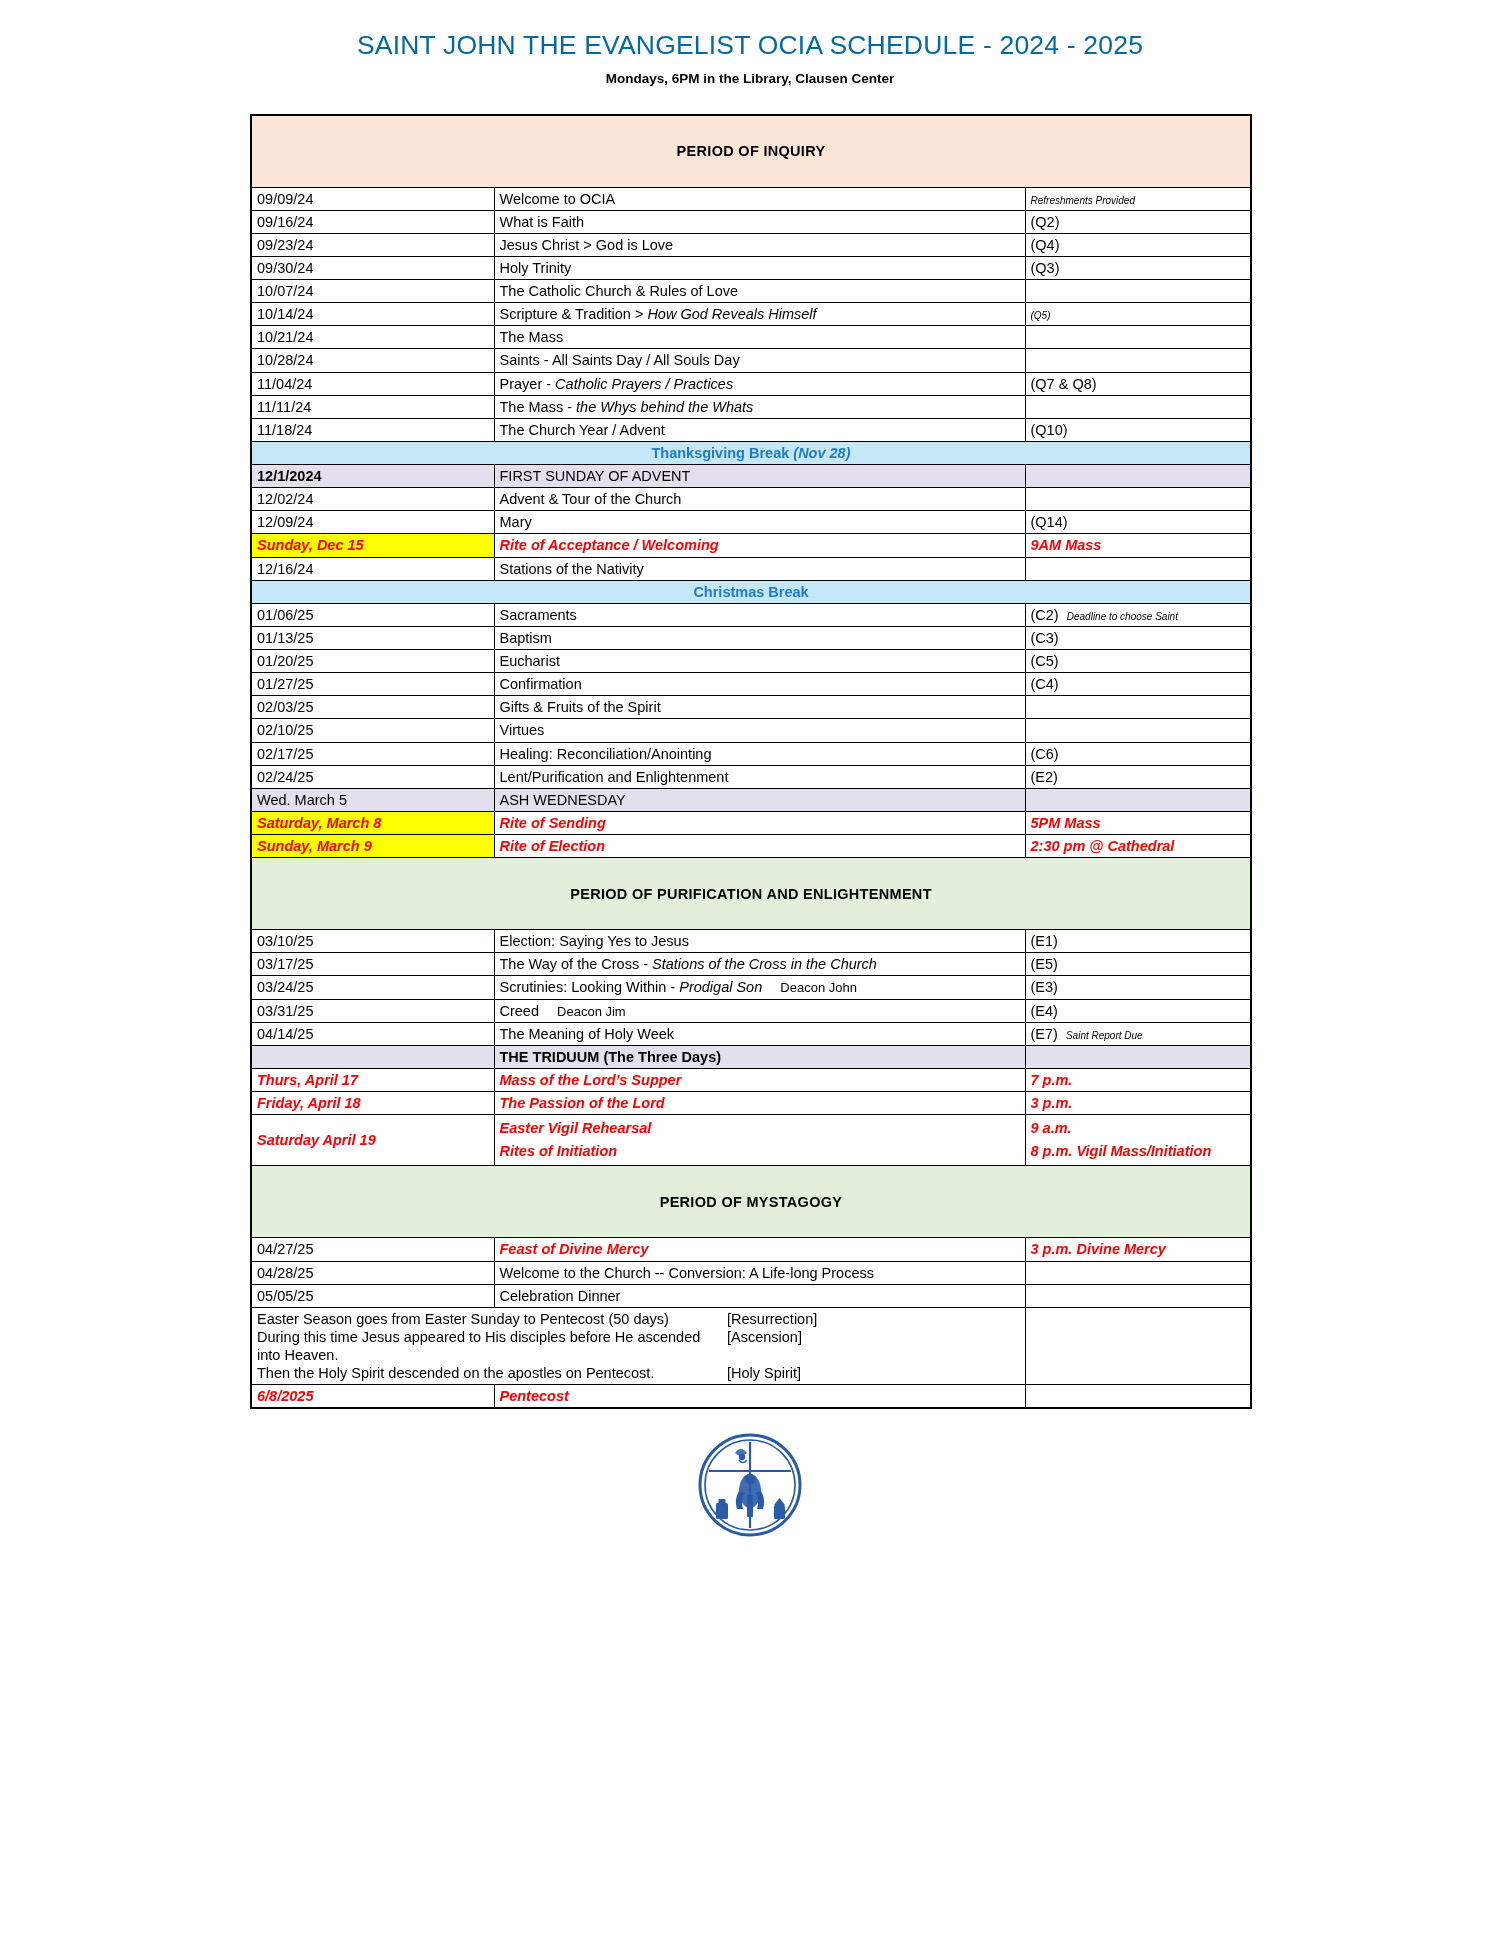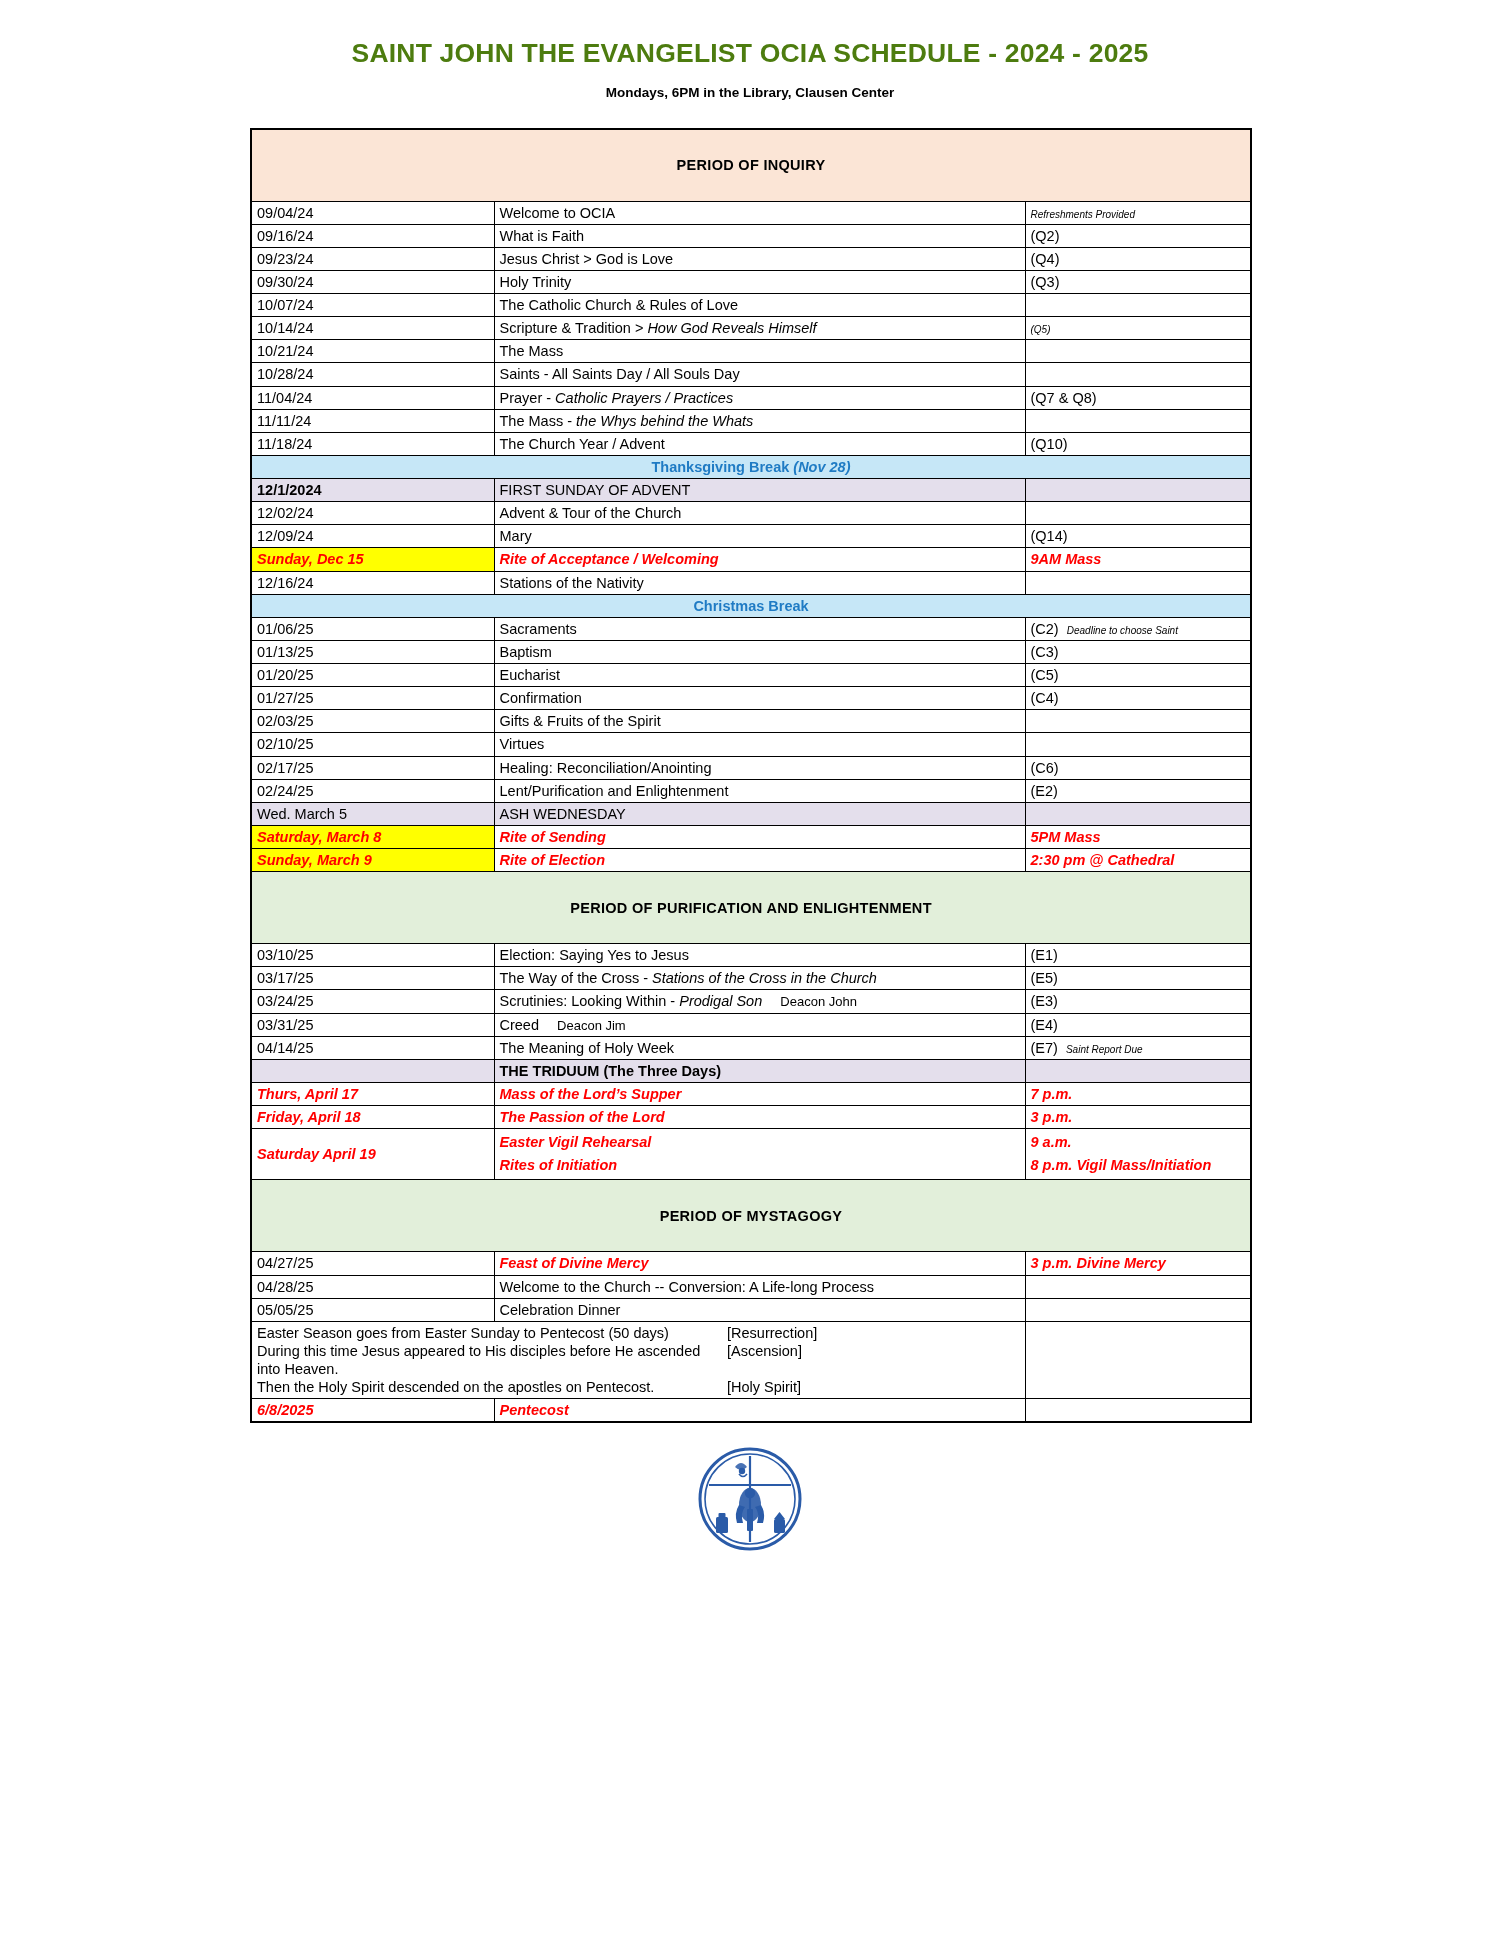--- a/index.html
+++ b/index.html
@@ -18,24 +18,24 @@
     min-height: 1942px;
     padding: 0;
     position: relative;
   }
   .doc-header {
     text-align: center;
     padding-top: 22px;
   }
   .doc-title {
     font-size: 26.5px;
-    font-weight: bold;
+    font-weight: normal;
     letter-spacing: 0.2px;
-    margin: 16px;
-    color: #4d7c0f;
+    margin: 8px;
+    color: #0369a1;
   }
   .doc-subtitle {
     font-size: 13.5px;
     font-weight: bold;
     margin: 10px 0 0 0;
     color: #000;
   }
 
   .table-wrap {
     margin: 28px auto 0 auto;
@@ -149,21 +149,21 @@
       <col class="c-date">
           <col class="c-topic">
           <col class="c-notes">
     </colgroup>
     <tbody id="tbody">
 
     <tr>
             <td class="period-band tall" colspan="3">PERIOD OF INQUIRY</td>
           </tr>
           <tr>
-            <td>09/04/24</td>
+            <td>09/09/24</td>
             <td>Welcome to OCIA</td>
             <td><i class="notes-ital">Refreshments Provided</i></td>
           </tr>
           <tr>
             <td>09/16/24</td>
             <td>What is Faith</td>
             <td>(Q2)</td>
           </tr>
           <tr>
             <td>09/23/24</td>

